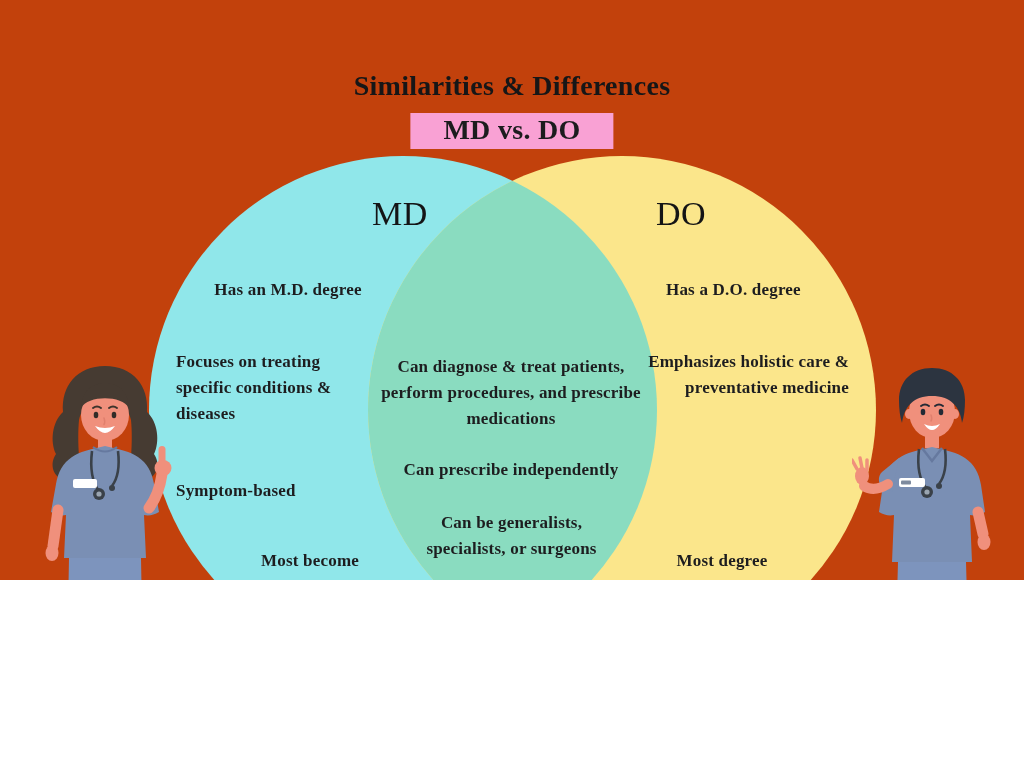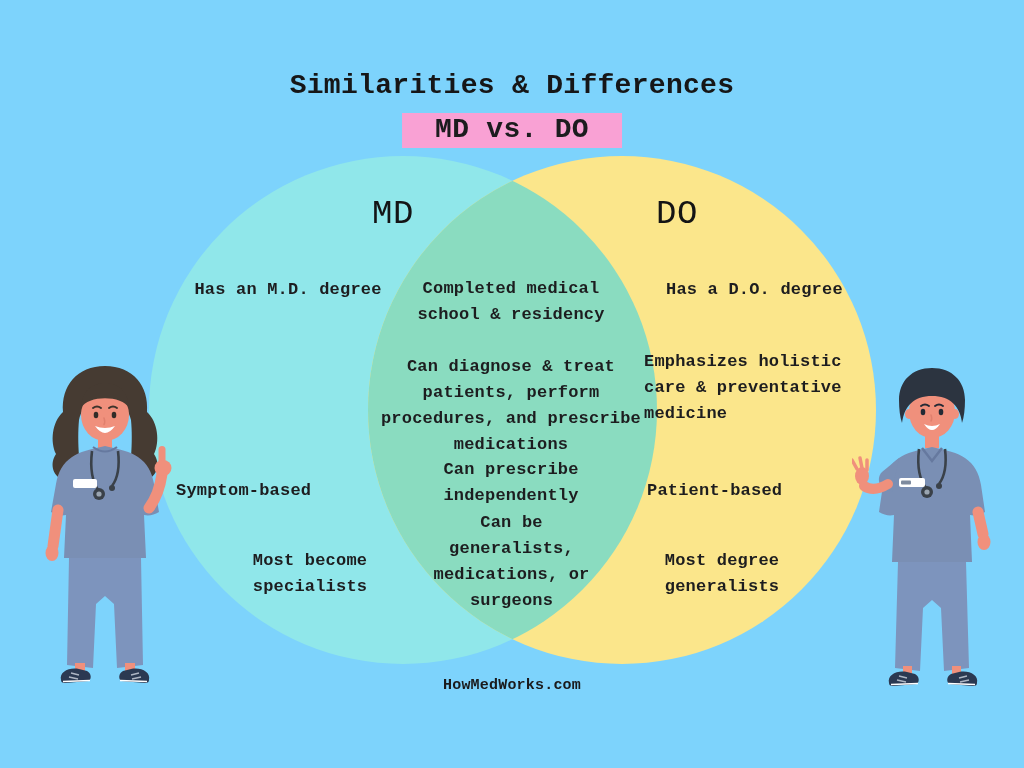--- a/index.html
+++ b/index.html
@@ -1,39 +1,39 @@
 <!DOCTYPE html>
 <html style="--left_circle: #90E7EA; --right_circle: #FBE68B; --overlap: #8ADCC0; --highlight: #F9A1D4; --text: #1D1D1F; --skin: #F0907C; --scrubs: #7A8FB4; --pants: #7D94BD; --hair_female: #463B32; --hair_male: #2C3440; --shoes: #2B3952; --stethoscope: #3A4149;"><head>
 <meta charset="utf-8">
 <style>
   html,body{margin:0;padding:0;background:#ffffff;}
   .stage{
-    position:relative;width:1024px;height:768px;background:#7dd3fc;overflow:hidden;
-    font-family:Liberation Mono, monospace;color:var(--text,#1d1d1f);
+    position:relative;width:1024px;height:580px;background:#c2410c;overflow:hidden;
+    font-family:Liberation Serif, serif;color:var(--text,#1d1d1f);
   }
   .layer{position:absolute;left:0;top:0;}
   
   .main-title{
     position:absolute;left:0;top:70px;width:100%;text-align:center;
     font-size:28px;font-weight:700;letter-spacing:.3px;color:#161617;
   }
   .subtitle{
     position:absolute;left:50%;top:113px;transform:translateX(-50%);
     background:var(--highlight,#F9A1D4);padding:1px 33px 3px;
     font-size:28px;font-weight:700;letter-spacing:.3px;color:#1c1c1e;white-space:nowrap;
   }
   .circle-label{
     position:absolute;font-size:34px;font-weight:400;color:#141415;letter-spacing:.5px;
   }
   .vtext{
     position:absolute;font-size:17px;font-weight:700;line-height:26px;letter-spacing:.2px;
   }
   .t-center{text-align:center;}
   .t-left{text-align:left;}
-  .t-right{text-align:left;}
+  .t-right{text-align:right;}
   .footer-text{
     position:absolute;left:0;top:677px;width:100%;text-align:center;
     font-size:15px;font-weight:700;color:#1a1a1b;letter-spacing:.2px;
   }
   .char{position:absolute;}
 </style>
 </head>
 <body>
 
 <div class="stage">
@@ -49,31 +49,30 @@
     <circle cx="622" cy="410" r="254" fill="var(--overlap,#8ADCC0)" clip-path="url(#clipLeft)"></circle>
   </svg>
 
   <div class="main-title">Similarities &amp; Differences</div>
   <div class="subtitle">MD vs. DO</div>
 
   <div class="circle-label" style="left:337px;top:195px;margin-left:35px;">MD</div>
   <div class="circle-label" style="left:656px;top:195px;">DO</div>
 
   <div class="vtext t-center" style="left:178px;top:277px;width:220px;">Has an M.D. degree</div>
+  <div class="vtext t-left" style="left:176px;top:349px;width:200px;">Focuses on treating specific conditions &amp; diseases</div>
   <div class="vtext t-center" style="left:235px;top:548px;width:150px;">Most become specialists</div>
   <div class="vtext t-left" style="left:176px;top:478px;width:220px;">Symptom-based</div>
 
-  <div class="vtext t-center" style="left:406px;top:276px;width:210px;">Completed medical school &amp; residency</div>
   <div class="vtext t-center" style="left:366px;top:354px;width:290px;">Can diagnose &amp; treat patients, perform procedures, and prescribe medications</div>
   <div class="vtext t-center" style="left:381px;top:457px;width:260px;">Can prescribe independently</div>
-  <div class="vtext t-center" style="left:419px;top:510px;width:185px;">Can be generalists, medications, or surgeons</div>
+  <div class="vtext t-center" style="left:419px;top:510px;width:185px;">Can be generalists, specialists, or surgeons</div>
 
   <div class="vtext t-left" style="left:666px;top:277px;width:210px;">Has a D.O. degree</div>
   <div class="vtext t-right" style="left:644px;top:349px;width:205px;">Emphasizes holistic care &amp; preventative medicine</div>
-  <div class="vtext t-right" style="left:647px;top:478px;width:200px;">Patient-based</div>
   <div class="vtext t-center" style="left:647px;top:548px;width:150px;">Most degree generalists</div>
 
   <div class="footer-text">HowMedWorks.com</div>
 
   <svg class="char" style="left:25px;top:360px;width:150px;height:352px;" viewBox="0 0 150 352" aria-hidden="true">
     <path d="M80,6 C52,6 36,26 38,52 C27,62 25,82 31,94 C24,104 28,118 40,120 C51,122 57,110 54,96 C53,84 53,70 54,60 C58,44 66,38 80,38 C94,38 102,44 106,60 C107,70 107,84 106,96 C103,110 109,122 120,120 C132,118 136,104 129,94 C135,82 133,62 122,52 C124,26 108,6 80,6 Z" fill="var(--hair_female,#463B32)"></path>
     <ellipse cx="80" cy="55" rx="24" ry="26" fill="var(--skin,#F0907C)"></ellipse>
     <path d="M56,48 C57,30 68,23 80,23 C92,23 103,30 104,48 C97,35 63,35 56,48 Z" fill="var(--hair_female,#463B32)"></path>
     <path d="M68,48 Q72,45 76,48" stroke="#3d342c" stroke-width="2" fill="none" stroke-linecap="round"></path>
     <path d="M84,48 Q88,45 92,48" stroke="#3d342c" stroke-width="2" fill="none" stroke-linecap="round"></path>

